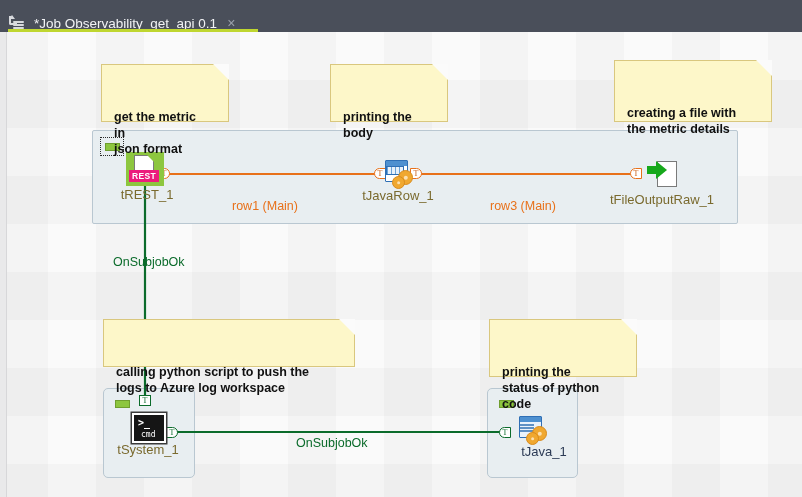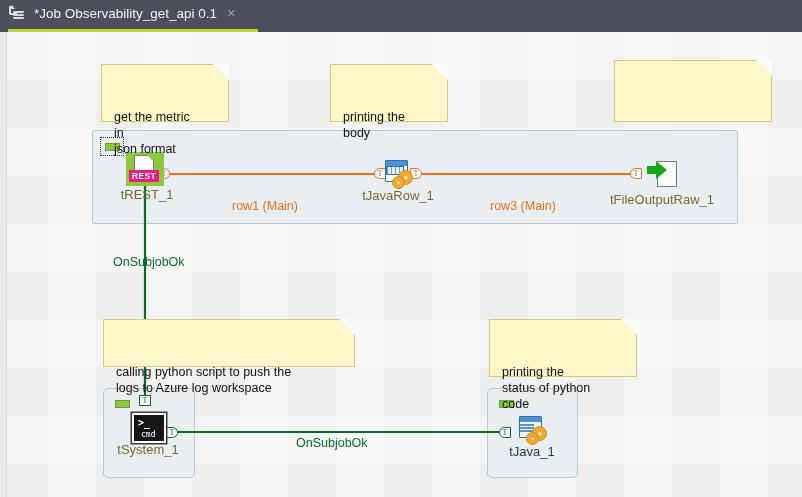--- a/index.html
+++ b/index.html
@@ -22,21 +22,21 @@
 
   
   .tabbar {
     position: absolute;
     left: 0; top: 0;
     width: 802px; height: 32px;
     background: #4a4f5a;
   }
   .tab {
     position: absolute;
-    left: 0; top: 5px;
+    left: 0; top: 15px;
     height: 16px;
     width: 258px;
     display: flex;
     align-items: center;
     background: #4a4f5a;
     text-align: center;
   }
   .tab-icon {
     margin-left: 8px;
     width: 18px; height: 18px;
@@ -134,21 +134,21 @@
   }
 
   
   .note {
     position: absolute;
     background: #fdf7c9;
     border: 1px solid #d9c77e;
     box-sizing: border-box;
     color: #111111;
     font-size: 12.5px;
-    font-weight: normal;
+    font-weight: bold;
     line-height: 16px;
     padding: 12px 28px 6px 12px;
     white-space: pre-line;
   }
   .note .fold {
     position: absolute;
     right: -1px; top: -1px;
     width: 0; height: 0;
     border-left: 16px solid transparent;
     border-top: 16px solid #fbfbfb;
@@ -485,37 +485,39 @@
           <div class="sheet">
               <div class="sheet-top"></div>
             </div>
           <div class="line" style="top:9px;"></div>
           <div class="line" style="top:12px;"></div>
           <div class="line" style="top:15px;"></div>
           <div class="gear g1"></div>
           <div class="gear g2"></div>
         </div>
       </div>
-      <div class="comp-label navy" style="top:14px;">tJava_1</div>
+      <div class="comp-label navy" style="top:14px;margin-left:12px;">tJava_1</div>
     </div>
 
     <div class="note" style="left:101px; top:32px; width:128px; height:58px;">
       <div class="fold"></div>
       <span>get the metric in
 json format</span>
     </div>
 
     <div class="note" style="left:330px; top:32px; width:118px; height:58px;">
       <div class="fold"></div>
       <span>printing the
 body</span>
     </div>
 
     <div class="note" style="left:614px; top:28px; width:158px; height:62px;">
       <div class="fold"></div>
+      <span>creating a file with
+the metric details</span>
     </div>
 
     <div class="note" style="left:103px; top:287px; width:252px; height:48px;">
       <div class="fold"></div>
       <span>calling python script to push the
 logs to Azure log workspace</span>
     </div>
 
     <div class="note" style="left:489px; top:287px; width:148px; height:58px;">
       <div class="fold"></div>

